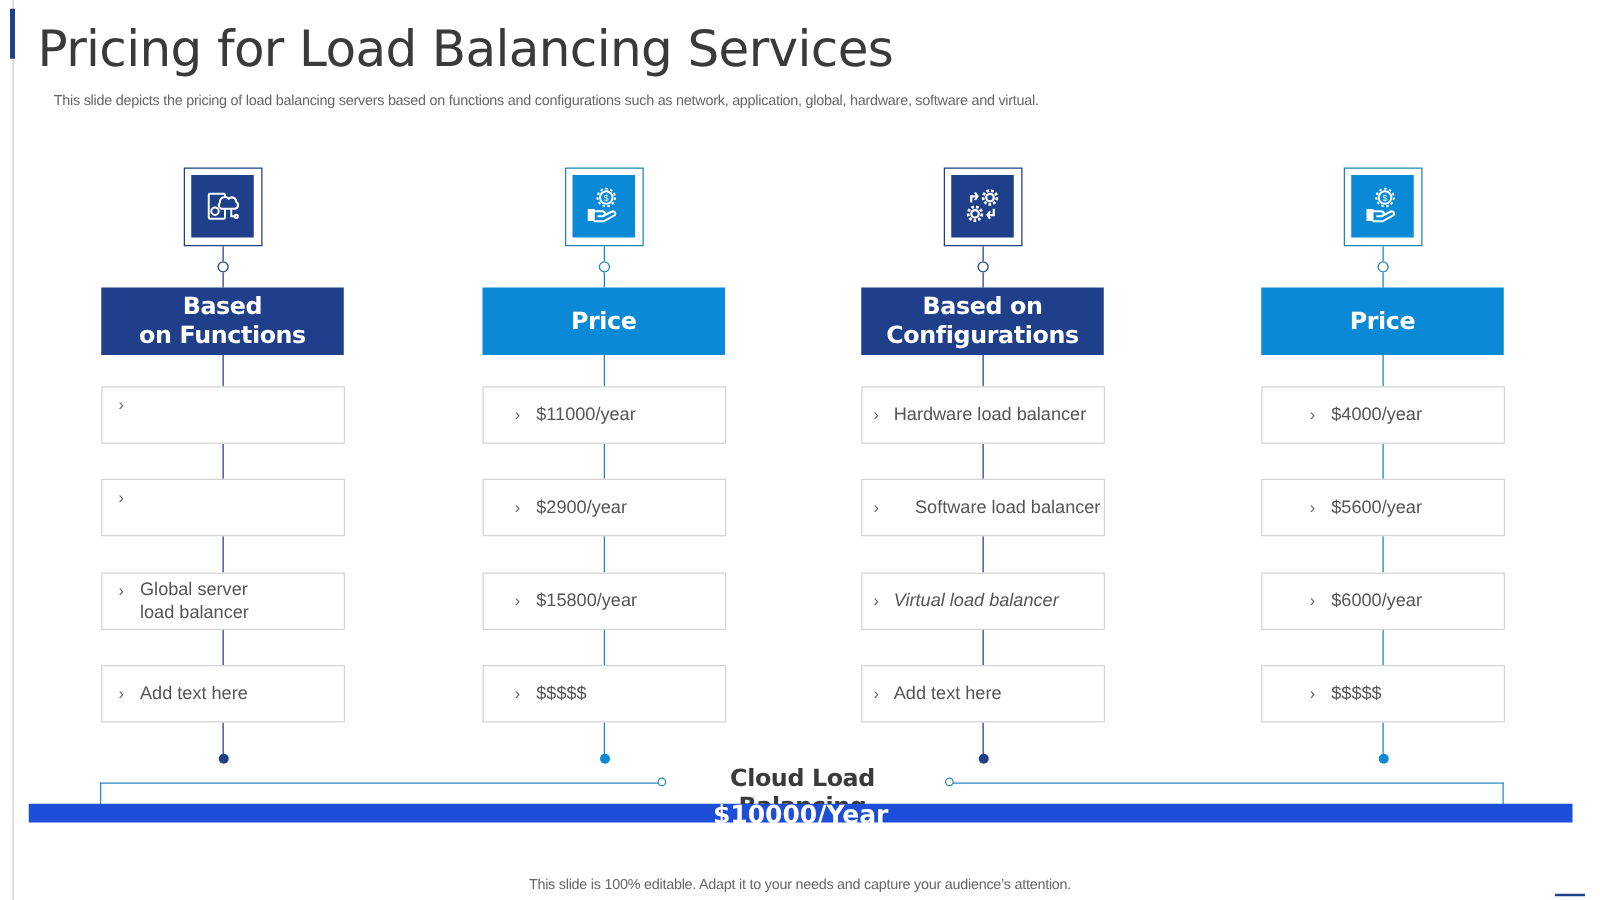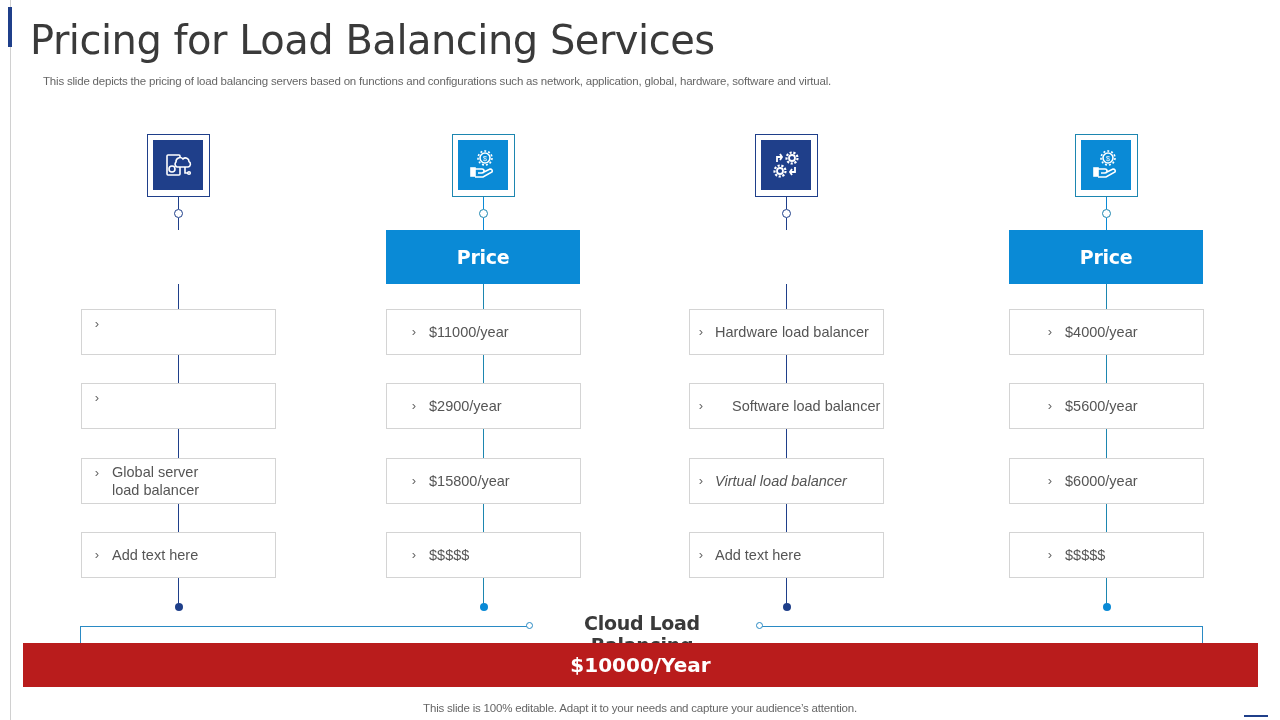--- a/index.html
+++ b/index.html
@@ -22,21 +22,21 @@
     .item .chev { width: 30px; text-align: center; font-size: 13px; color: #666; flex: none; align-self: flex-start; margin-top: 5px; }
     .item.single .chev { align-self: center; margin-top: 0; }
     .item .txt { white-space: pre-line; }
     .solid-dot { position: absolute; top: 603px; left: 94px; width: 8px; height: 8px; border-radius: 50%; }
 
     .bracket { position: absolute; top: 626px; height: 18px; border-top: 1px solid #2a8ac4; }
     .bracket.left { left: 80px; width: 448px; border-left: 1px solid #2a8ac4; }
     .bracket.right { left: 762px; width: 441px; border-right: 1px solid #2a8ac4; }
     .bracket-dot { position: absolute; top: 622px; width: 7px; height: 7px; border-radius: 50%; border: 1px solid #2a8ac4; background: #fff; }
     .cloud-label { position: absolute; top: 612px; left: 530px; width: 224px; text-align: center; font-size: 19px; font-weight: 700; color: #3a3a3a; font-family: "DejaVu Sans", sans-serif; letter-spacing: -0.3px; }
-    .total-bar { position: absolute; left: 23px; top: 643px; width: 1235px; height: 44px; background: #b91c1c; color: #fff; font-weight: 700; font-size: 20px; font-family: "DejaVu Sans", sans-serif; display: flex; align-items: center; justify-content: center; }
+    .total-bar { position: absolute; left: 23px; top: 643px; width: 1235px; height: 15px; background: #1d4ed8; color: #fff; font-weight: 700; font-size: 20px; font-family: "DejaVu Sans", sans-serif; display: flex; align-items: center; justify-content: center; }
     .footer { position: absolute; top: 702px; left: 0; width: 1280px; text-align: center; font-size: 11.5px; color: #666; letter-spacing: -0.2px; }
     .corner-mark { position: absolute; left: 1244px; top: 715px; width: 24px; height: 2px; background: #1f3f8a; }
   </style>
 </head>
 <body>
 
 <div class="left-rule"></div>
 <div class="title-accent"></div>
 <h1 class="title">Pricing for Load Balancing Services</h1>
 <p class="subtitle">This slide depicts the pricing of load balancing servers based on functions and configurations such as network, application, global, hardware, software and virtual.</p>
@@ -50,20 +50,22 @@
       <svg viewBox="0 0 32 32" fill="none" stroke="#fff" stroke-width="1.6">
         <rect x="5" y="6" width="13" height="20" rx="1"></rect>
         <circle cx="10" cy="20" r="3"></circle>
         <path d="M14 13 a4 4 0 0 1 7-3 a3.5 3.5 0 0 1 6 2.5 a3 3 0 0 1 -1 5.5 h-11 a3 3 0 0 1 -1 -5z" fill="#1f3f8a"></path>
         <path d="M23 18 v6 h3"></path>
         <circle cx="27" cy="24" r="1.3"></circle>
       </svg>
     </div>
   </div>
   <div class="hollow-dot" style="border-color:#1f3f8a;"></div>
+  <div class="head-box" style="background:#1f3f8a;white-space:pre-line;">Based
+on Functions</div>
   <div class="item" style="top:309px;">
       <span class="chev">›</span>
     </div>
   <div class="item" style="top:383px;">
       <span class="chev">›</span>
     </div>
   <div class="item" style="top:458px;">
       <span class="chev">›</span>
       <span class="txt">Global server
 load balancer</span>
@@ -121,20 +123,22 @@
         <circle cx="22" cy="9" r="3"></circle>
         <circle cx="22" cy="9" r="5.5" stroke-dasharray="2.2 1.6" stroke-width="2.2"></circle>
         <circle cx="10" cy="22" r="3"></circle>
         <circle cx="10" cy="22" r="5.5" stroke-dasharray="2.2 1.6" stroke-width="2.2"></circle>
         <path d="M7 13 v-5 h5 M10 5 l2 3 l-2 3"></path>
         <path d="M25 18 v5 h-5 M22 20 l-2 3 l2 3"></path>
       </svg>
     </div>
   </div>
   <div class="hollow-dot" style="border-color:#1f3f8a;"></div>
+  <div class="head-box" style="background:#1f3f8a;white-space:pre-line;">Based on
+Configurations</div>
   <div class="item single" style="top:309px;">
       <span class="chev" style="width:18px;margin-left:2px;">›</span>
       <span class="txt" style="margin-left:5px;">Hardware load balancer</span>
     </div>
   <div class="item single" style="top:383px;">
       <span class="chev" style="width:18px;margin-left:2px;">›</span>
       <span class="txt" style="margin-left:22px;">Software load balancer</span>
     </div>
   <div class="item single" style="top:458px;">
       <span class="chev" style="width:18px;margin-left:2px;">›</span>

